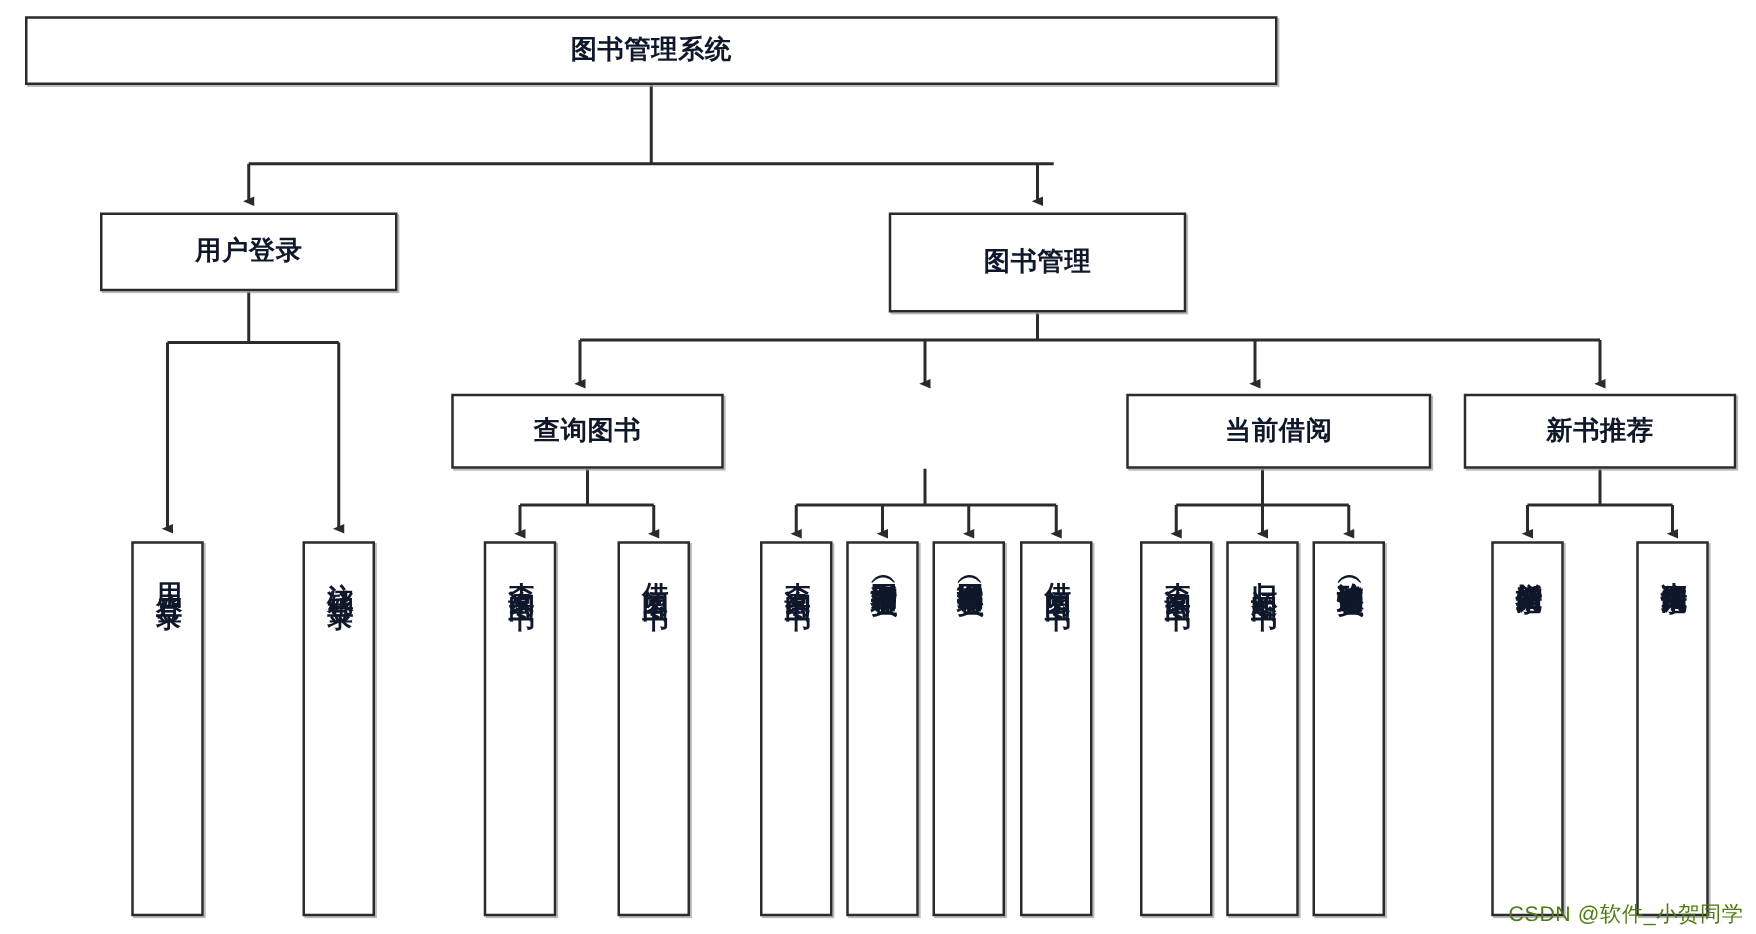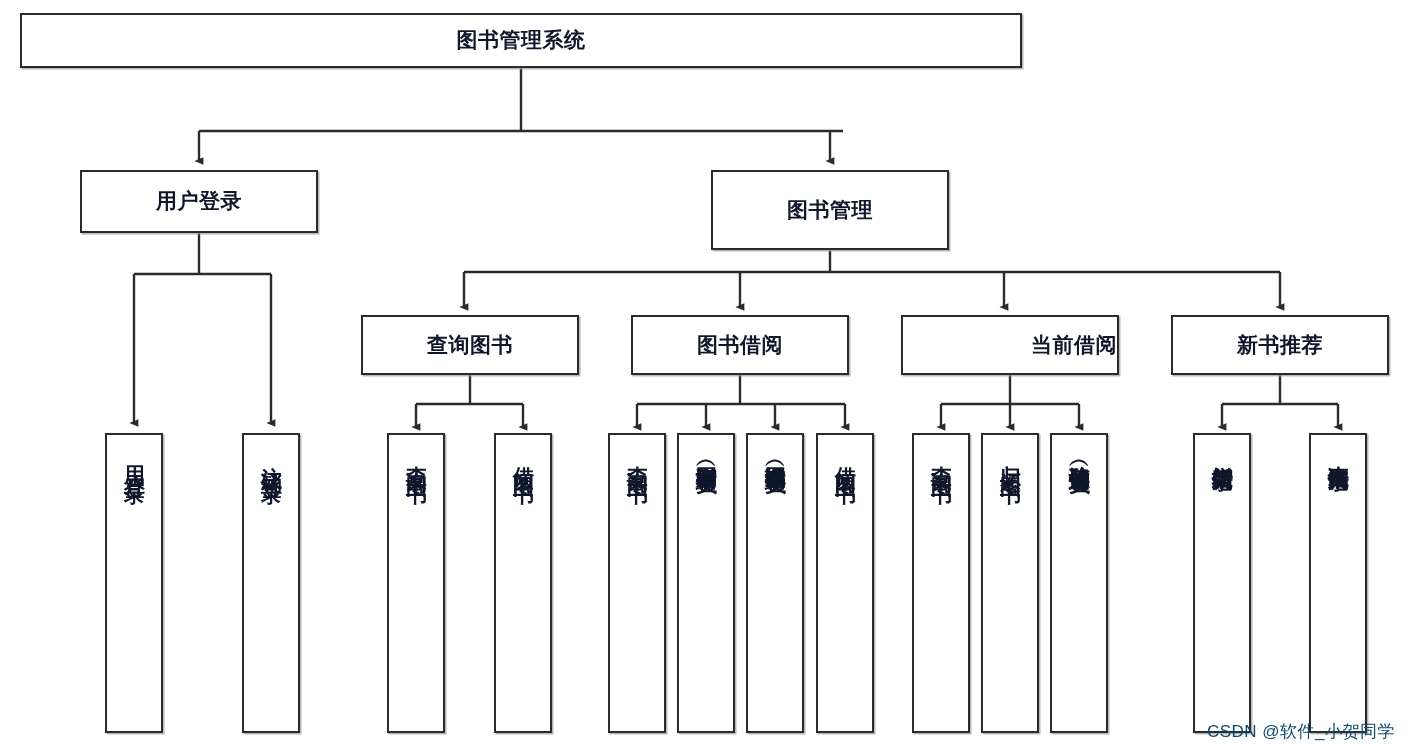--- a/index.html
+++ b/index.html
@@ -32,21 +32,21 @@
     white-space:nowrap;
     letter-spacing:6px;
     font-size:21px;
   }
   .node.vertical.tight .lbl{letter-spacing:1px;}
   #watermark{
     position:absolute;
     right:10px;
     bottom:4px;
     font-size:17px;
-    color:#0c4a6e;
+    color:#4d7c0f;
     letter-spacing:0.5px;
     white-space:nowrap;
     user-select:none;
   }
 </style>
 </head>
 <body>
 
 <div id="stage">
 
@@ -107,24 +107,21 @@
   <div class="node" style="left:80px;top:170px;width:238px;height:63px;">
     <span class="lbl">用户登录</span>
   </div>
   <div class="node" style="left:711px;top:170px;width:238px;height:80px;">
     <span class="lbl">图书管理</span>
   </div>
 
   <div class="node" style="left:361px;top:315px;width:218px;height:60px;">
     <span class="lbl">查询图书</span>
   </div>
-  <div class="node" style="left:631px;top:315px;width:218px;height:60px;">
-    <span class="lbl">图书借阅</span>
-  </div>
-  <div class="node" style="left:901px;top:315px;width:218px;height:60px;justify-content:flex-end;">
+  <div class="node" style="left:901px;top:315px;width:244px;height:60px;">
     <span class="lbl">当前借阅</span>
   </div>
   <div class="node" style="left:1171px;top:315px;width:218px;height:60px;">
     <span class="lbl">新书推荐</span>
   </div>
 
   <div class="node vertical" style="left:105px;top:433px;width:58px;height:300px;">
     <span class="lbl">用户登录</span>
   </div>
   <div class="node vertical" style="left:242px;top:433px;width:58px;height:300px;">

